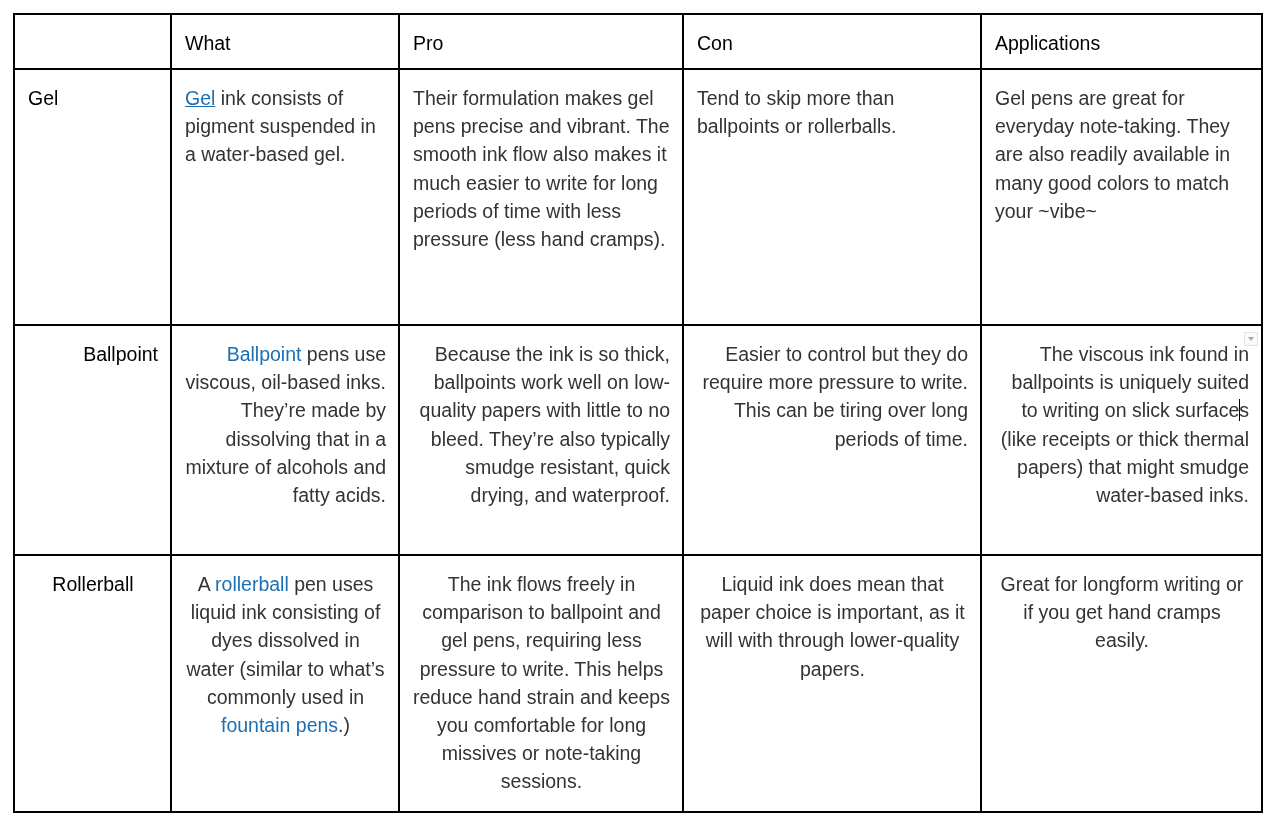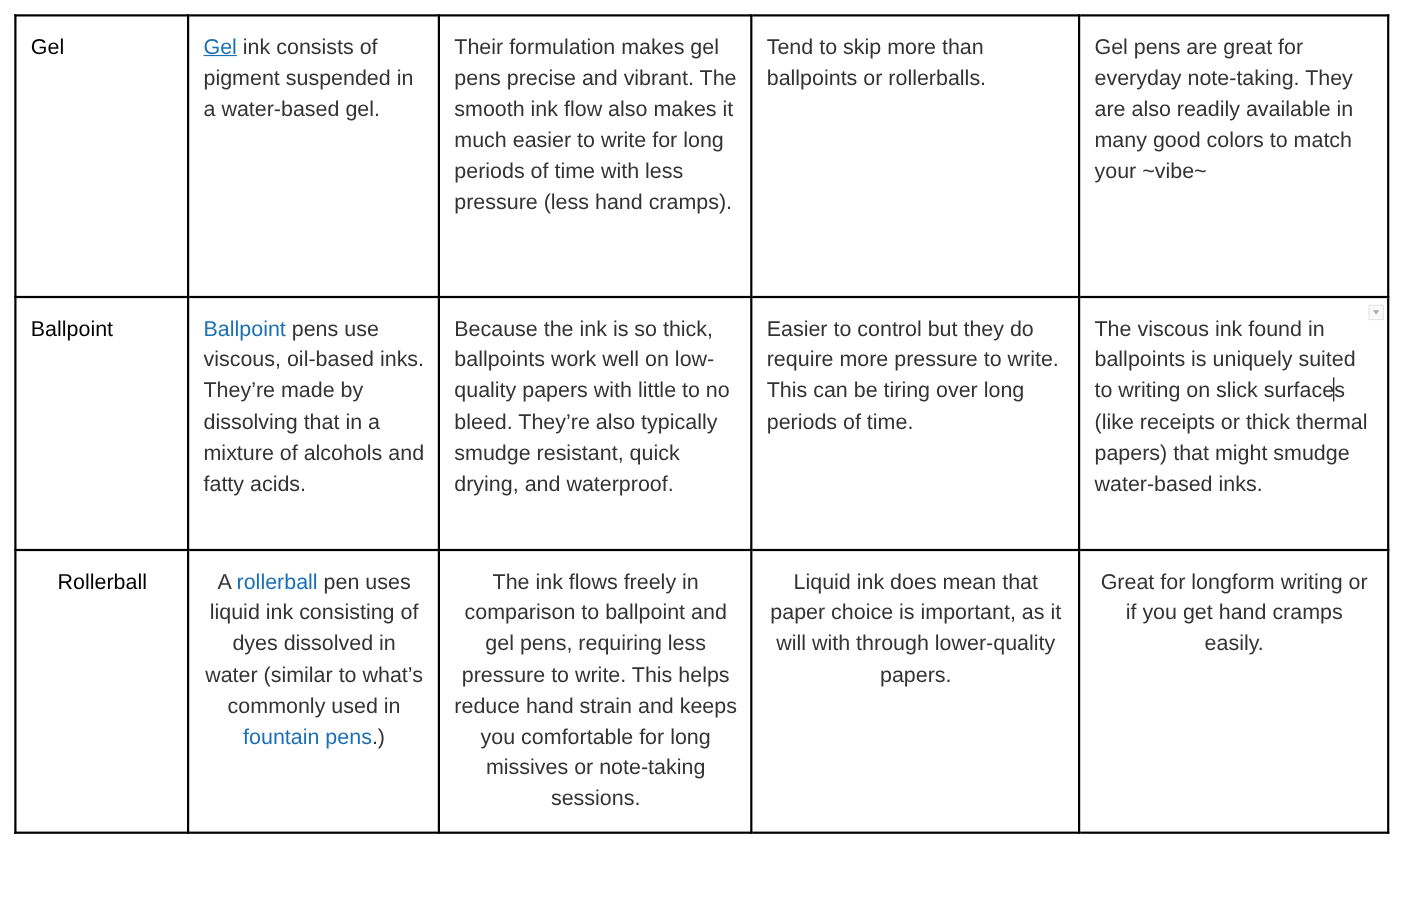--- a/index.html
+++ b/index.html
@@ -5,21 +5,21 @@
   html, body { margin: 0; padding: 0; background: #ffffff; }
   body { width: 1275px; height: 826px; position: relative; overflow: hidden;
          font-family: "Liberation Sans", sans-serif; }
   table.pens { position: absolute; left: 13px; top: 13px; border-collapse: collapse;
                table-layout: fixed; width: 1248px; }
   table.pens td { border: 2px solid #000; vertical-align: top;
                   padding: 14px 12px 0 13px; font-size: 19.5px; line-height: 28.2px;
                   color: #333333; position: relative; }
   tr.hdr td { height: 39px; color: #000; padding-top: 14px; }
   tr.r1 td { height: 240px; }
-  tr.r2 td { height: 214px; }
+  tr.r2 td { height: 214px; text-align: right; }
   tr.r3 td { height: 241px; text-align: center; }
   td.label { color: #000 !important; }
   a.lnk { color: #1a6fb5; text-decoration: none; }
   a.lnk.ul { text-decoration: underline; }
   .cursor { display: inline-block; width: 1px; height: 22px; background: #000;
             vertical-align: -4px; margin: 0 -0.5px; }
   .dd-btn { position: absolute; right: 3px; top: 6px; width: 14px; height: 14px;
             border: 1px solid #e4e4e4; background: #fafafa; box-sizing: border-box; }
   .dd-btn::after { content: ""; position: absolute; left: 3px; top: 4px;
                    border-left: 3.5px solid transparent; border-right: 3.5px solid transparent;
@@ -30,20 +30,27 @@
 
 <table class="pens">
   <colgroup>
     <col style="width:157px">
       <col style="width:228px">
       <col style="width:284px">
       <col style="width:298px">
       <col style="width:281px">
   </colgroup>
   <tbody>
+      <tr class="hdr">
+    <td></td>
+    <td class="label">What</td>
+    <td class="label">Pro</td>
+    <td class="label">Con</td>
+    <td class="label">Applications</td>
+  </tr>
   <tr class="r1">
     <td class="label">Gel</td>
     <td><a class="lnk ul">Gel</a><span> ink consists of pigment suspended in a water-based gel.</span></td>
     <td>Their formulation makes gel pens precise and vibrant. The smooth ink flow also makes it much easier to write for long periods of time with less pressure (less hand cramps).</td>
     <td>Tend to skip more than ballpoints or rollerballs.</td>
     <td>Gel pens are great for everyday note-taking. They are also readily available in many good colors to match your ~vibe~</td>
   </tr>
   <tr class="r2">
     <td class="label">Ballpoint</td>
     <td><a class="lnk">Ballpoint</a><span> pens use viscous, oil-based inks. They’re made by dissolving that in a mixture of alcohols and fatty acids.</span></td>

